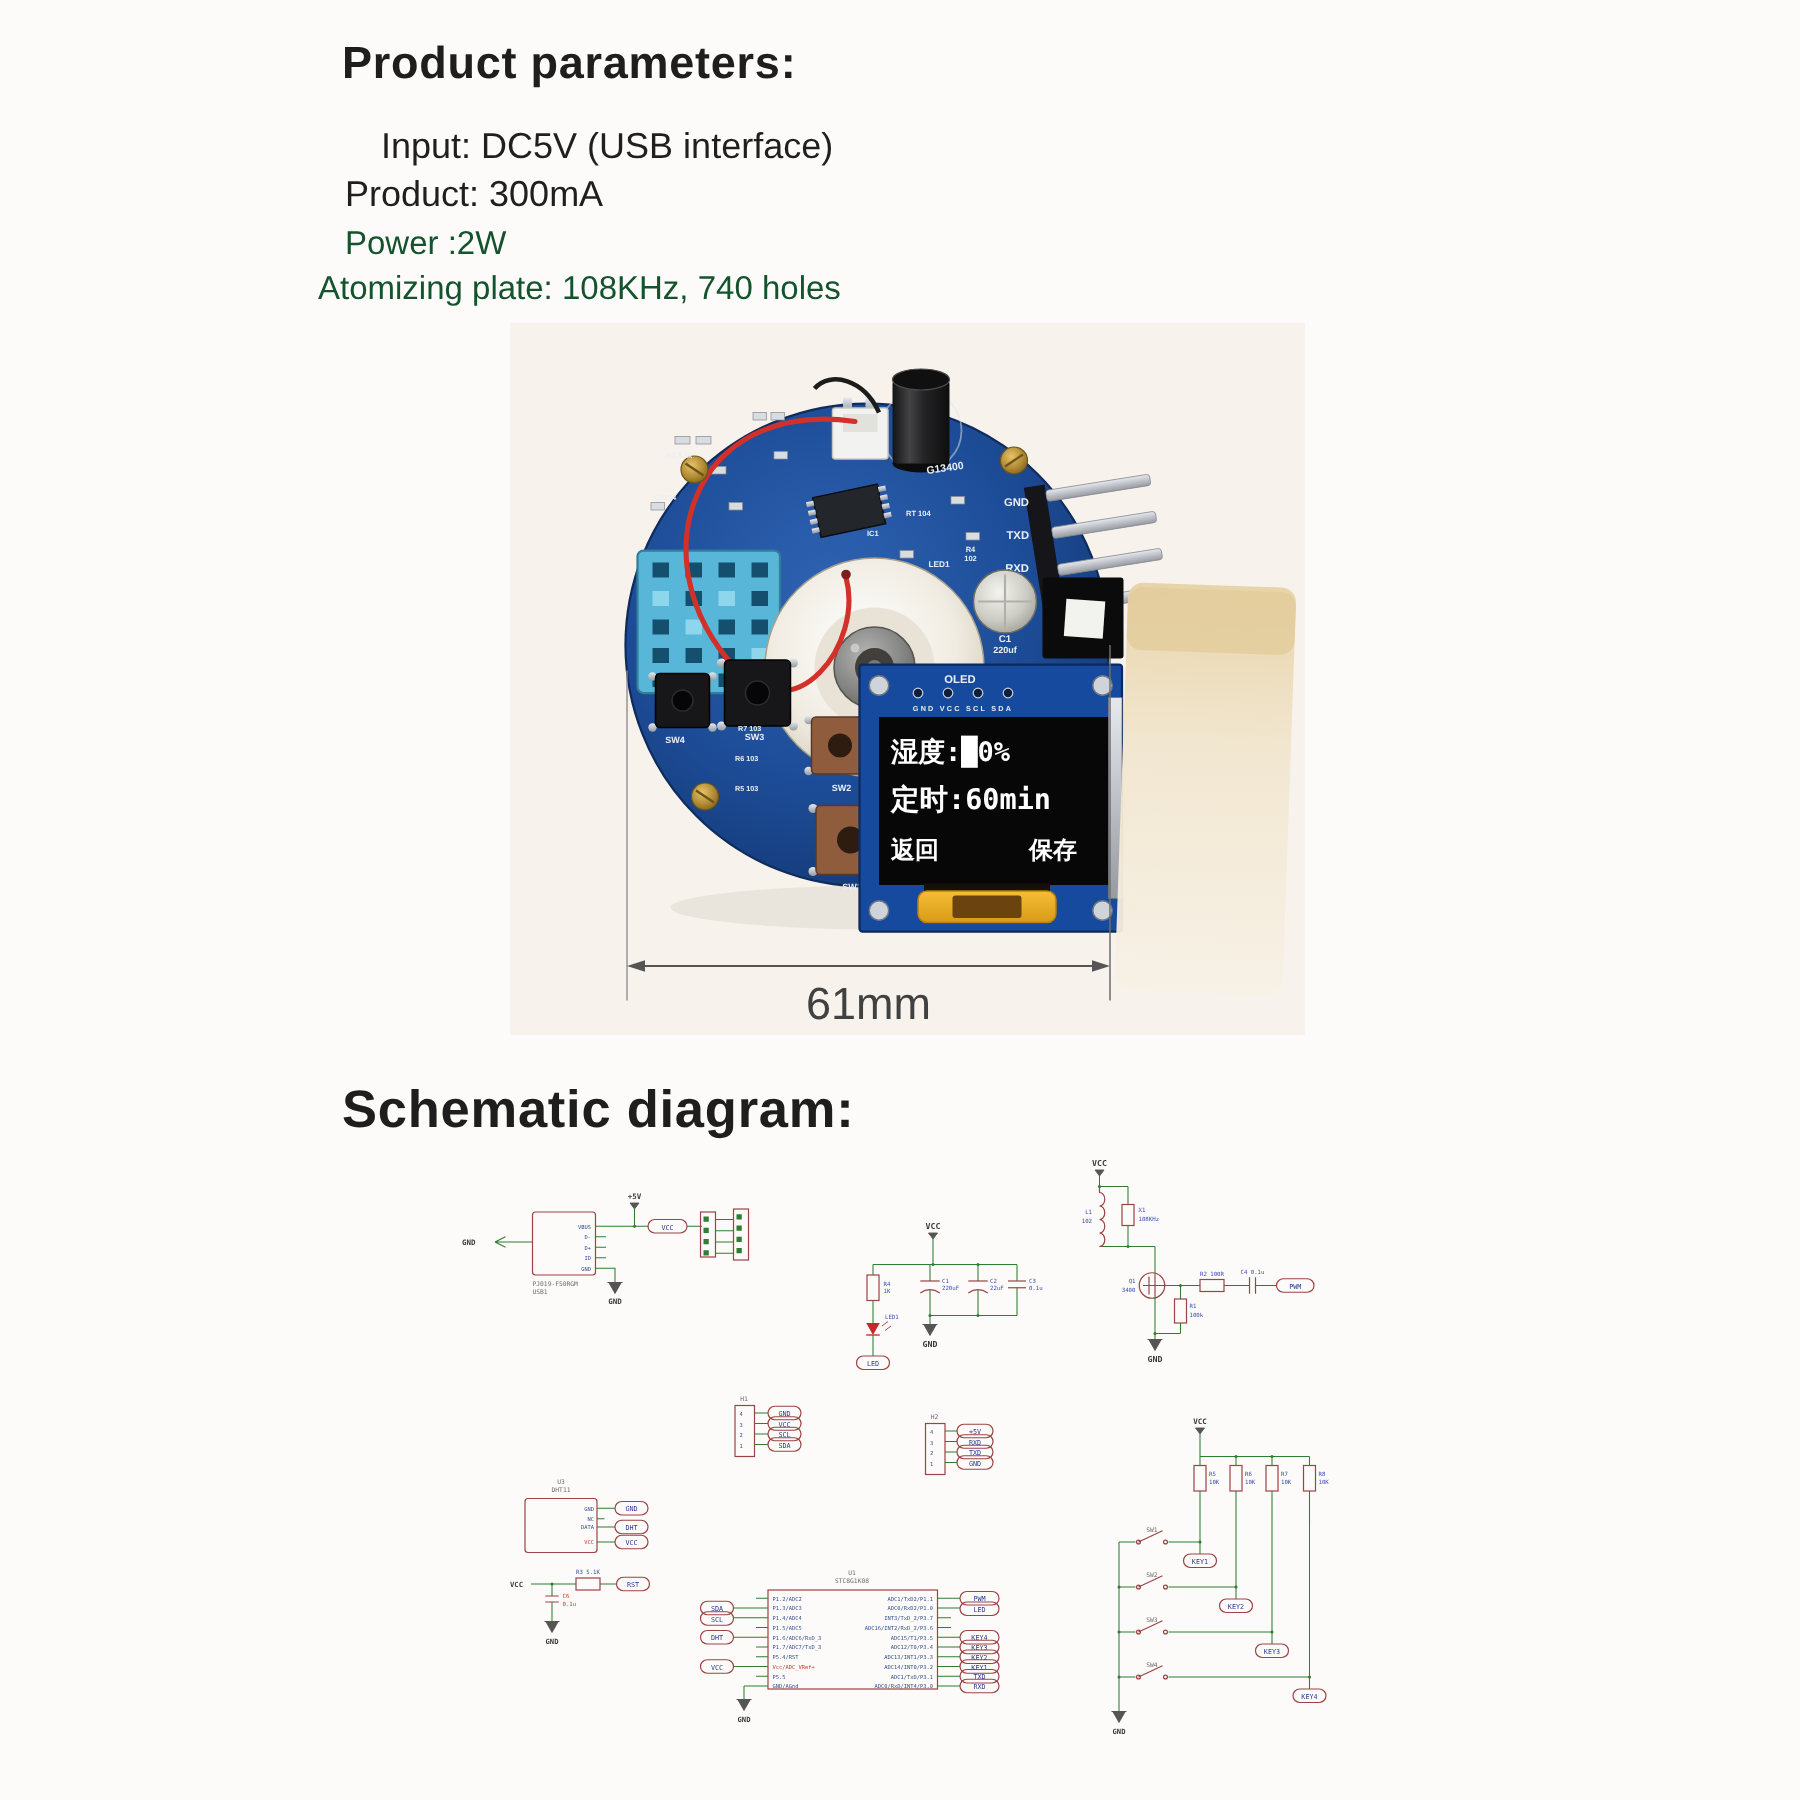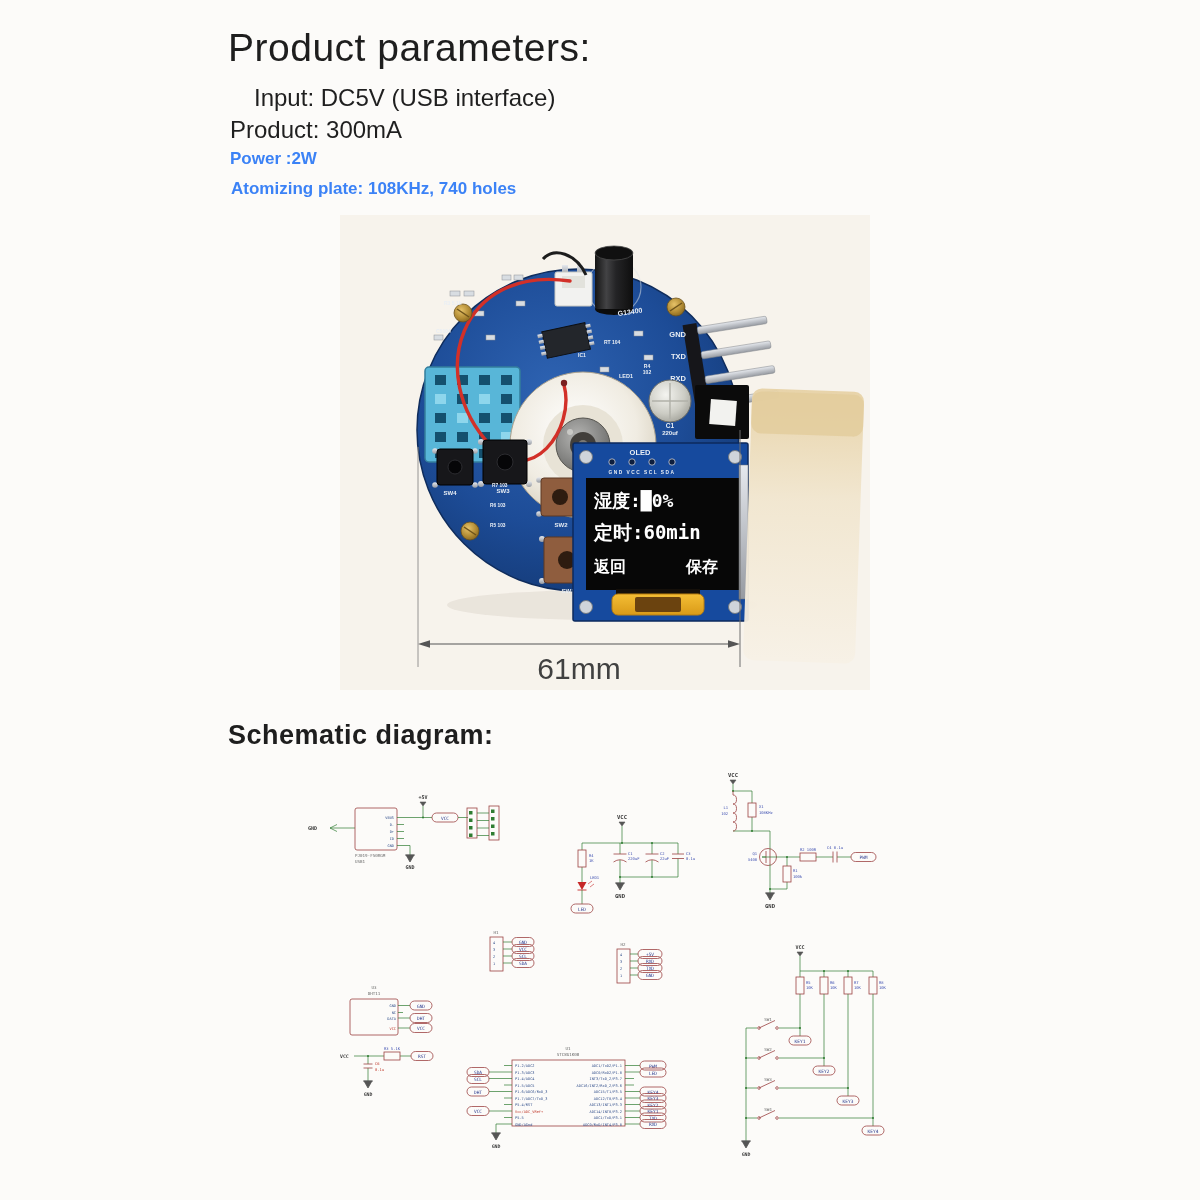--- a/index.html
+++ b/index.html
@@ -1,22 +1,22 @@
 <!DOCTYPE html>
 <html><head>
 <meta charset="utf-8">
 <style>
   html,body{margin:0;padding:0;}
   body{width:1200px;height:1200px;background:#fcfbf9;position:relative;overflow:hidden;
        font-family:"Liberation Sans",sans-serif;}
   .abs{position:absolute;}
-  .h1{font-size:39px;font-weight:400;color:#1e1e1e;letter-spacing:.5px;}
+  .h1{font-size:30px;font-weight:700;color:#1e1e1e;letter-spacing:.5px;}
   .spec-lg{font-size:24px;font-weight:400;color:#1f1f1f;}
-  .spec-sm{font-size:17px;font-weight:700;color:#3b82f6;}
-  .h2t{font-size:27px;font-weight:600;color:#1e1e1e;letter-spacing:.5px;}
+  .spec-sm{font-size:22px;font-weight:400;color:#14532d;}
+  .h2t{font-size:35px;font-weight:600;color:#1e1e1e;letter-spacing:.5px;}
   svg text{user-select:none;}
   
   .w{stroke:#2f7d32;stroke-width:.7;fill:none;}
   .c{stroke:#9c4343;stroke-width:.8;fill:none;}
   .nt{fill:#2b3b8f;font:4.5px "DejaVu Sans Mono",monospace;}
   .pt{fill:#33508c;font:3.6px "DejaVu Sans Mono",monospace;}
   .lb{fill:#3b4db0;font:3.8px "DejaVu Sans Mono",monospace;}
   .rf{fill:#6b6b6b;font:4.2px "DejaVu Sans Mono",monospace;}
   .pw{fill:#3a3a3a;font-family:"DejaVu Sans Mono",monospace;font-weight:bold;}
   .redt{fill:#c0392b;}
@@ -25,21 +25,21 @@
   .silk{fill:#e9eef4;font-family:"Liberation Sans",sans-serif;font-weight:bold;}
   .oledtxt{fill:#ffffff;font-family:"DejaVu Sans Mono",monospace;font-weight:bold;}
 </style>
 </head>
 <body>
 
 <div class="abs h1" style="left:228px;top:26px;">Product parameters:</div>
 <div class="abs spec-lg" style="left:230px;top:84px;margin-left:24px;">Input: DC5V (USB interface)</div>
 <div class="abs spec-lg" style="left:230px;top:116px;">Product: 300mA</div>
 <div class="abs spec-sm" style="left:230px;top:149px;">Power :2W</div>
-<div class="abs spec-sm" style="left:231px;top:179px;">Atomizing plate: 108KHz, 740 holes</div>
+<div class="abs spec-sm" style="left:212px;top:179px;">Atomizing plate: 108KHz, 740 holes</div>
 
 <svg class="abs" style="left:340px;top:215px;" width="530" height="475" viewBox="0 0 530 475">
   <defs>
     <radialGradient id="gBoard" cx="42%" cy="38%" r="75%">
       <stop offset="0%" stop-color="#2e63b2"></stop>
         <stop offset="55%" stop-color="#1d4c97"></stop>
       <stop offset="90%" stop-color="#143a77"></stop>
         <stop offset="100%" stop-color="#112f62"></stop>
     </radialGradient>
     <radialGradient id="gMetal" cx="40%" cy="35%" r="75%">

